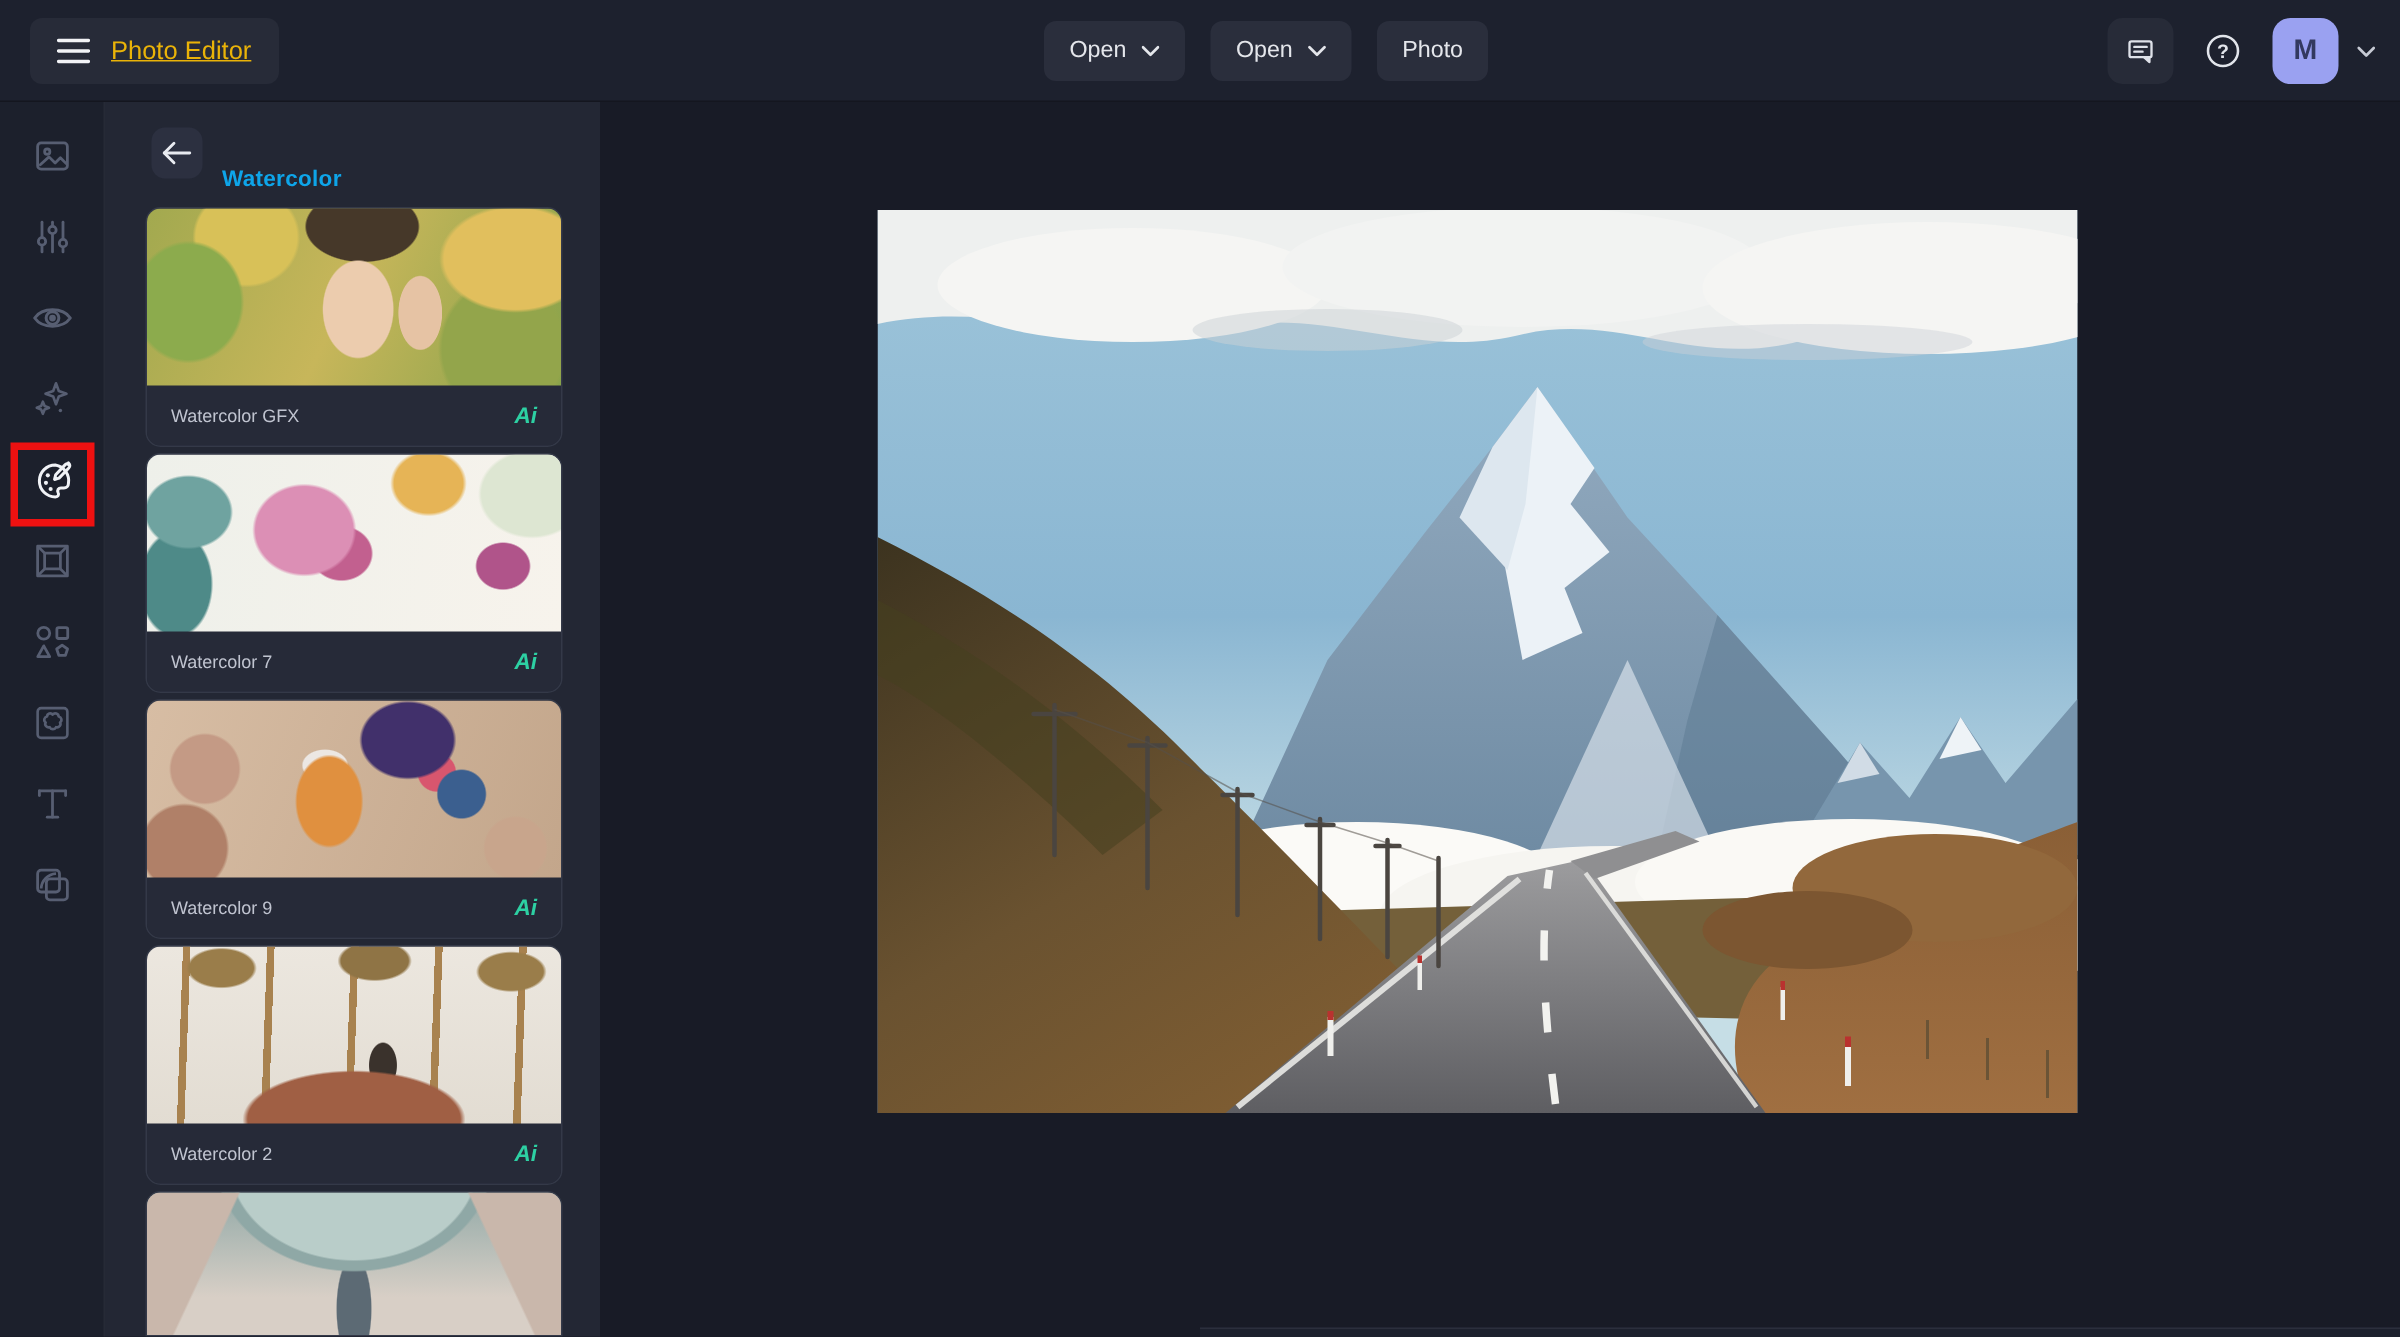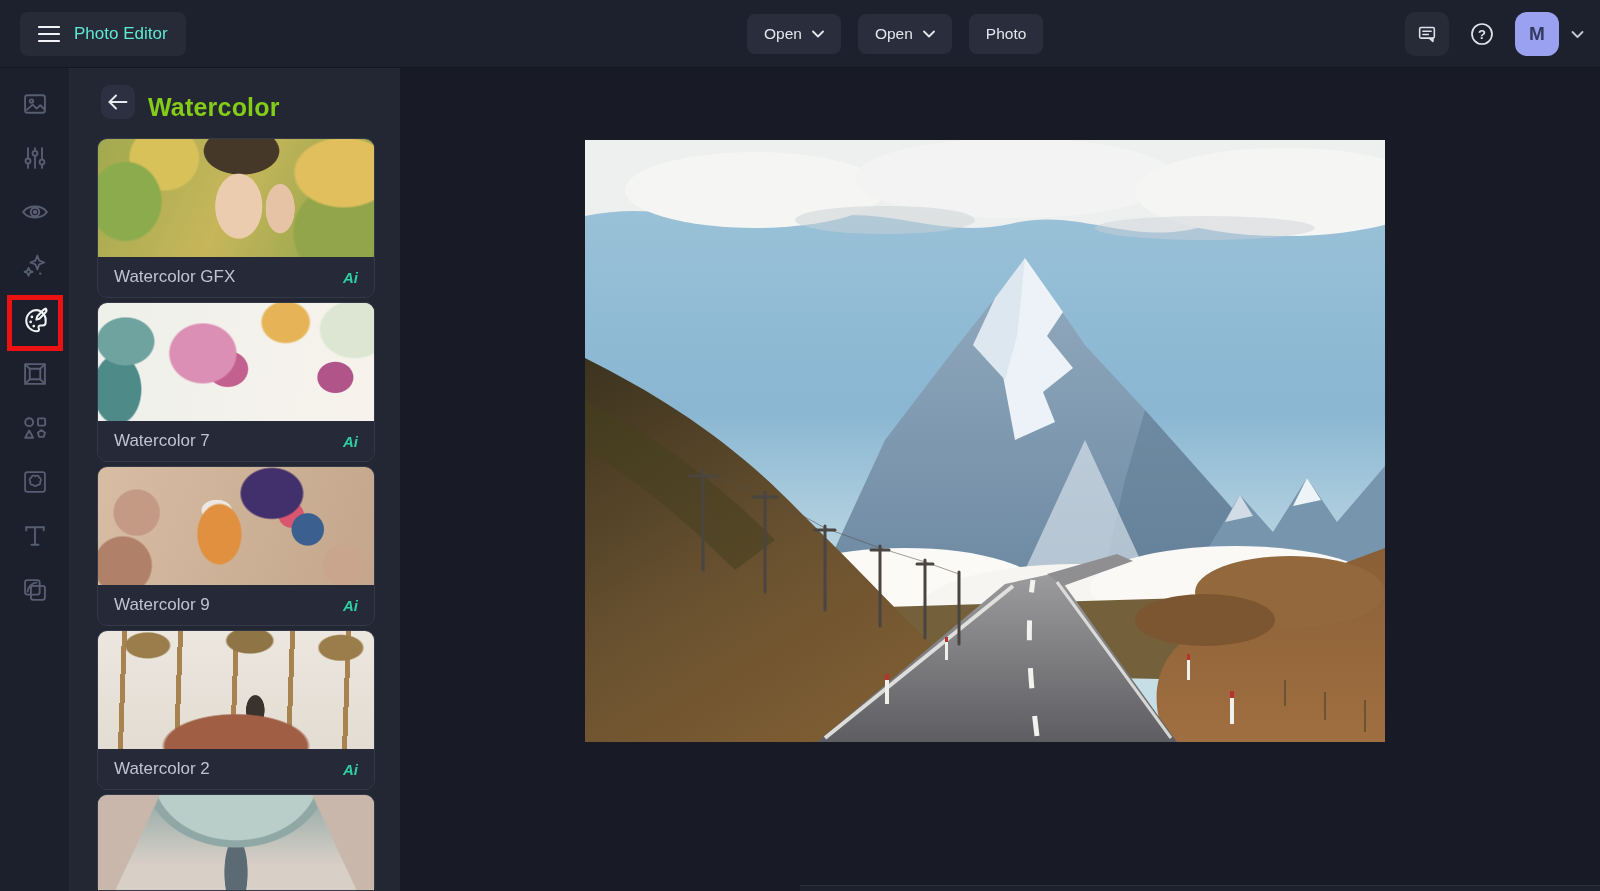--- a/index.html
+++ b/index.html
@@ -4,22 +4,22 @@
 <style>
   * { margin:0; padding:0; box-sizing:border-box; }
   html,body { width:1600px; height:891px; overflow:hidden; background:#181b26;
     font-family:"Liberation Sans", sans-serif; }
 
   
   .topbar { position:absolute; left:0; top:0; width:1600px; height:68px;
     background:#1d212e; border-bottom:1px solid #14161f; z-index:30; }
   .app-btn { position:absolute; left:20px; top:12px; height:44px; display:flex;
     align-items:center; gap:14px; padding:0 18px; background:#272b38; border-radius:8px;
-    color:#5eead4; font-size:17px; cursor:pointer; }
-  .tb-center { position:absolute; left:747px; top:14px; display:flex; gap:17px; }
+    color:#eab308; font-size:17px; cursor:pointer;text-decoration:underline; }
+  .tb-center { position:absolute; left:696px; top:14px; display:flex; gap:17px; }
   .tb-btn { height:40px; display:flex; align-items:center; gap:10px; padding:0 17px;
     background:#2a2e3c; border-radius:8px; color:#e4e6eb; font-size:15.5px; cursor:pointer; }
   .tb-right { position:absolute; right:16px; top:12px; height:44px; display:flex;
     align-items:center; gap:12px; }
   .icon-tile { width:44px; height:44px; border-radius:10px; background:#272b38;
     display:flex; align-items:center; justify-content:center; color:#dfe2e9; cursor:pointer; }
   .help-btn { width:42px; height:42px; display:flex; align-items:center; justify-content:center;
     color:#e2e5eb; cursor:pointer; }
   .avatar { width:44px; height:44px; border-radius:12px; background:#9aa1f1; color:#33395f;
     font-size:19px; font-weight:bold; display:flex; align-items:center; justify-content:center; cursor:pointer; }
@@ -35,29 +35,29 @@
   .annotation-box { position:absolute; left:7px; top:295px; width:56px; height:56px;
     border:5px solid #ee1111; z-index:40; pointer-events:none; }
 
   
   .panel { position:absolute; left:70px; top:68px; width:330px; height:823px;
     background:#232734; z-index:10; overflow:hidden; }
   .panel-header { position:absolute; left:0; top:0; width:330px; height:70px; display:flex;
     align-items:center; }
   .back-btn { position:absolute; left:31px; top:17px; width:34px; height:34px; border-radius:9px;
     background:#2c3040; color:#e8eaf0; display:flex; align-items:center; justify-content:center; cursor:pointer; }
-  .panel-title { position:absolute; left:78px; top:4px; height:70px; display:flex; align-items:center;
-    color:#84cc16; font-size:25px; font-weight:bold; letter-spacing:.2px; }
+  .panel-title { position:absolute; left:78px; top:16px; height:70px; display:flex; align-items:center;
+    color:#0ea5e9; font-size:15px; font-weight:bold; letter-spacing:.2px; }
   .effects-list { position:absolute; left:27px; top:70px; width:278px; height:753px; }
   .effect-card { position:relative; width:278px; height:160px; margin-bottom:4px;
     border-radius:10px; overflow:hidden; background:#262a38; border:1px solid #343948; cursor:pointer; }
   .effect-thumb { width:100%; height:120px; }
   .effect-footer { position:absolute; left:0; bottom:0; width:100%; height:40px; display:flex;
     align-items:center; justify-content:space-between; padding:0 16px; background:#262a38; }
-  .effect-label { color:#c0c4d0; font-size:17px; }
+  .effect-label { color:#c0c4d0; font-size:12px; }
   .effect-badge { color:#2dd0a3; font-size:15px; font-weight:bold;font-style:italic; }
 
   
   .thumb-1 { background:
     radial-gradient(42px 58px at 51% 56%, #ecccae 0 55%, rgba(0,0,0,0) 57%),
     radial-gradient(64px 40px at 52% 10%, #463829 0 58%, rgba(0,0,0,0) 60%),
     radial-gradient(26px 44px at 66% 58%, #e6c3a4 0 55%, rgba(0,0,0,0) 57%),
     radial-gradient(60px 66px at 10% 52%, #8cab4d 0 58%, rgba(0,0,0,0) 62%),
     radial-gradient(82px 58px at 89% 28%, #e1bf5d 0 58%, rgba(0,0,0,0) 62%),
     radial-gradient(70px 76px at 86% 78%, #93a54b 0 58%, rgba(0,0,0,0) 62%),

